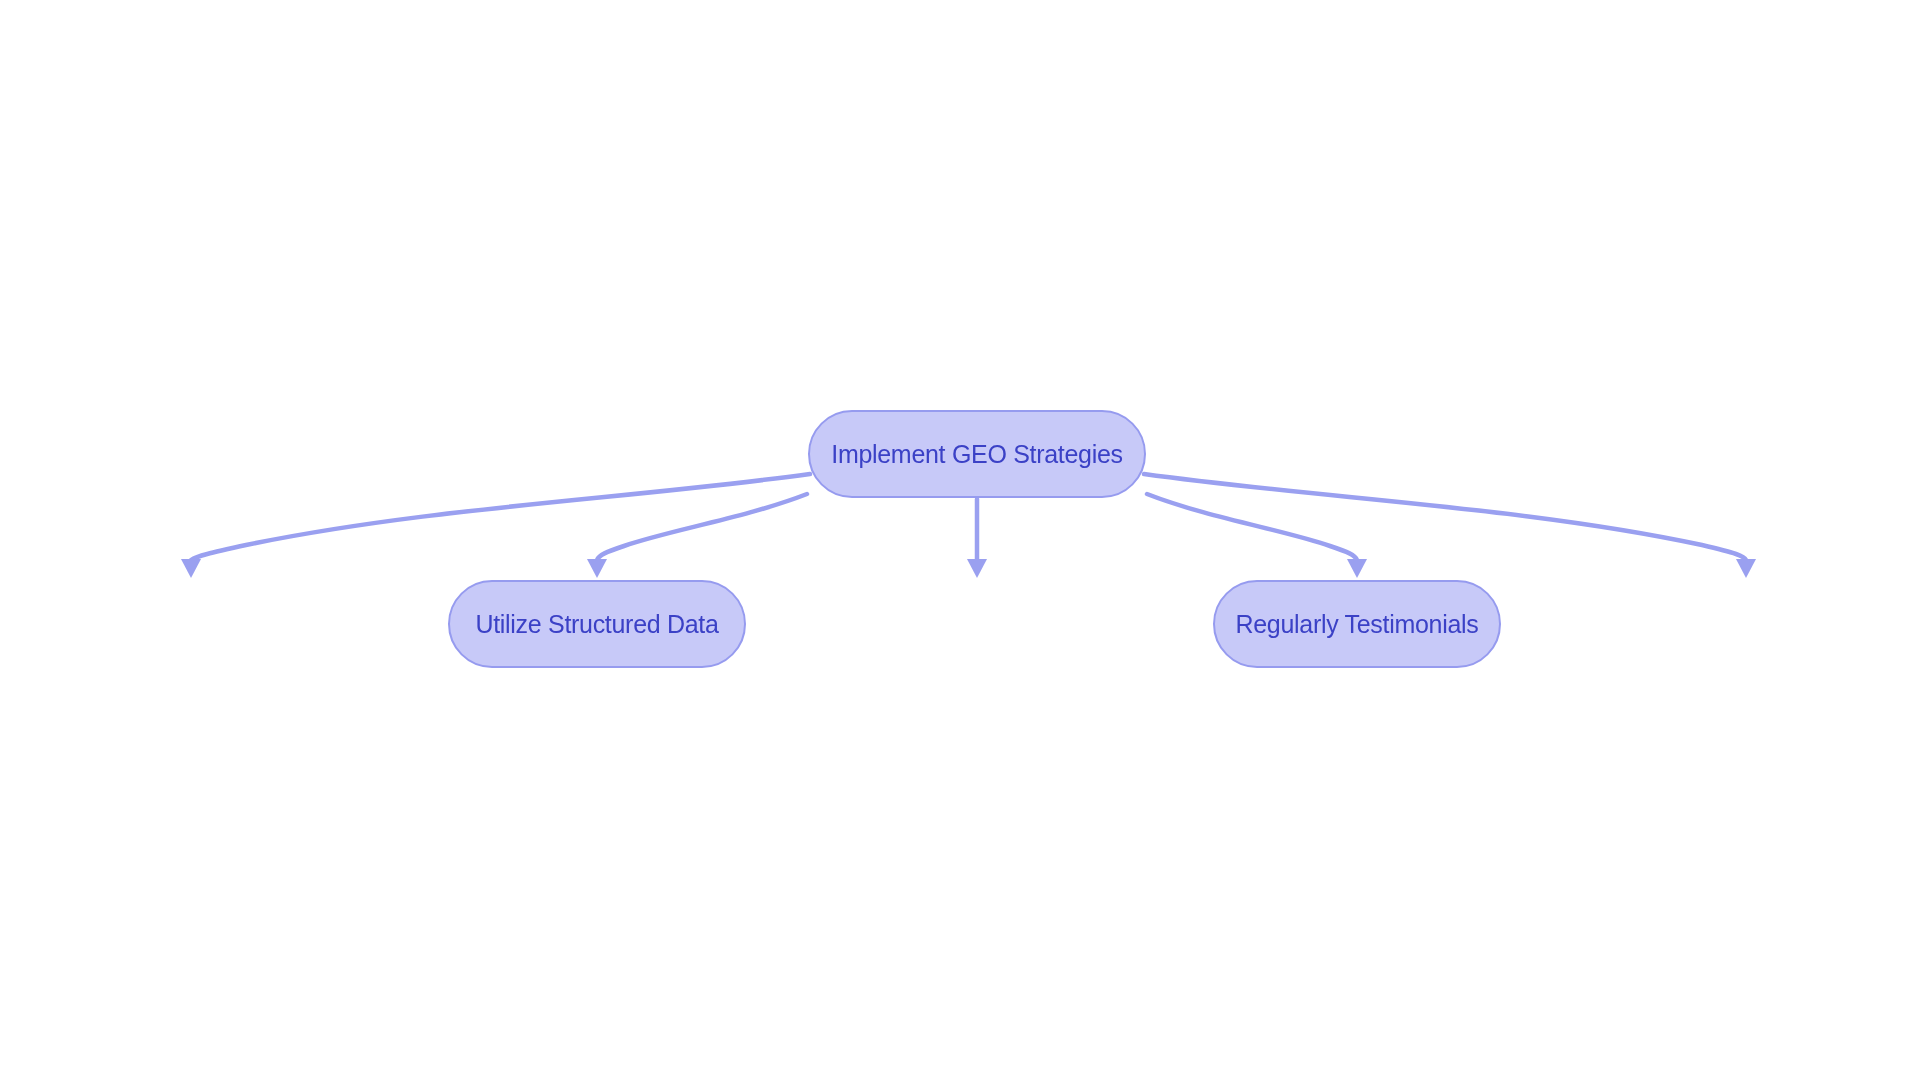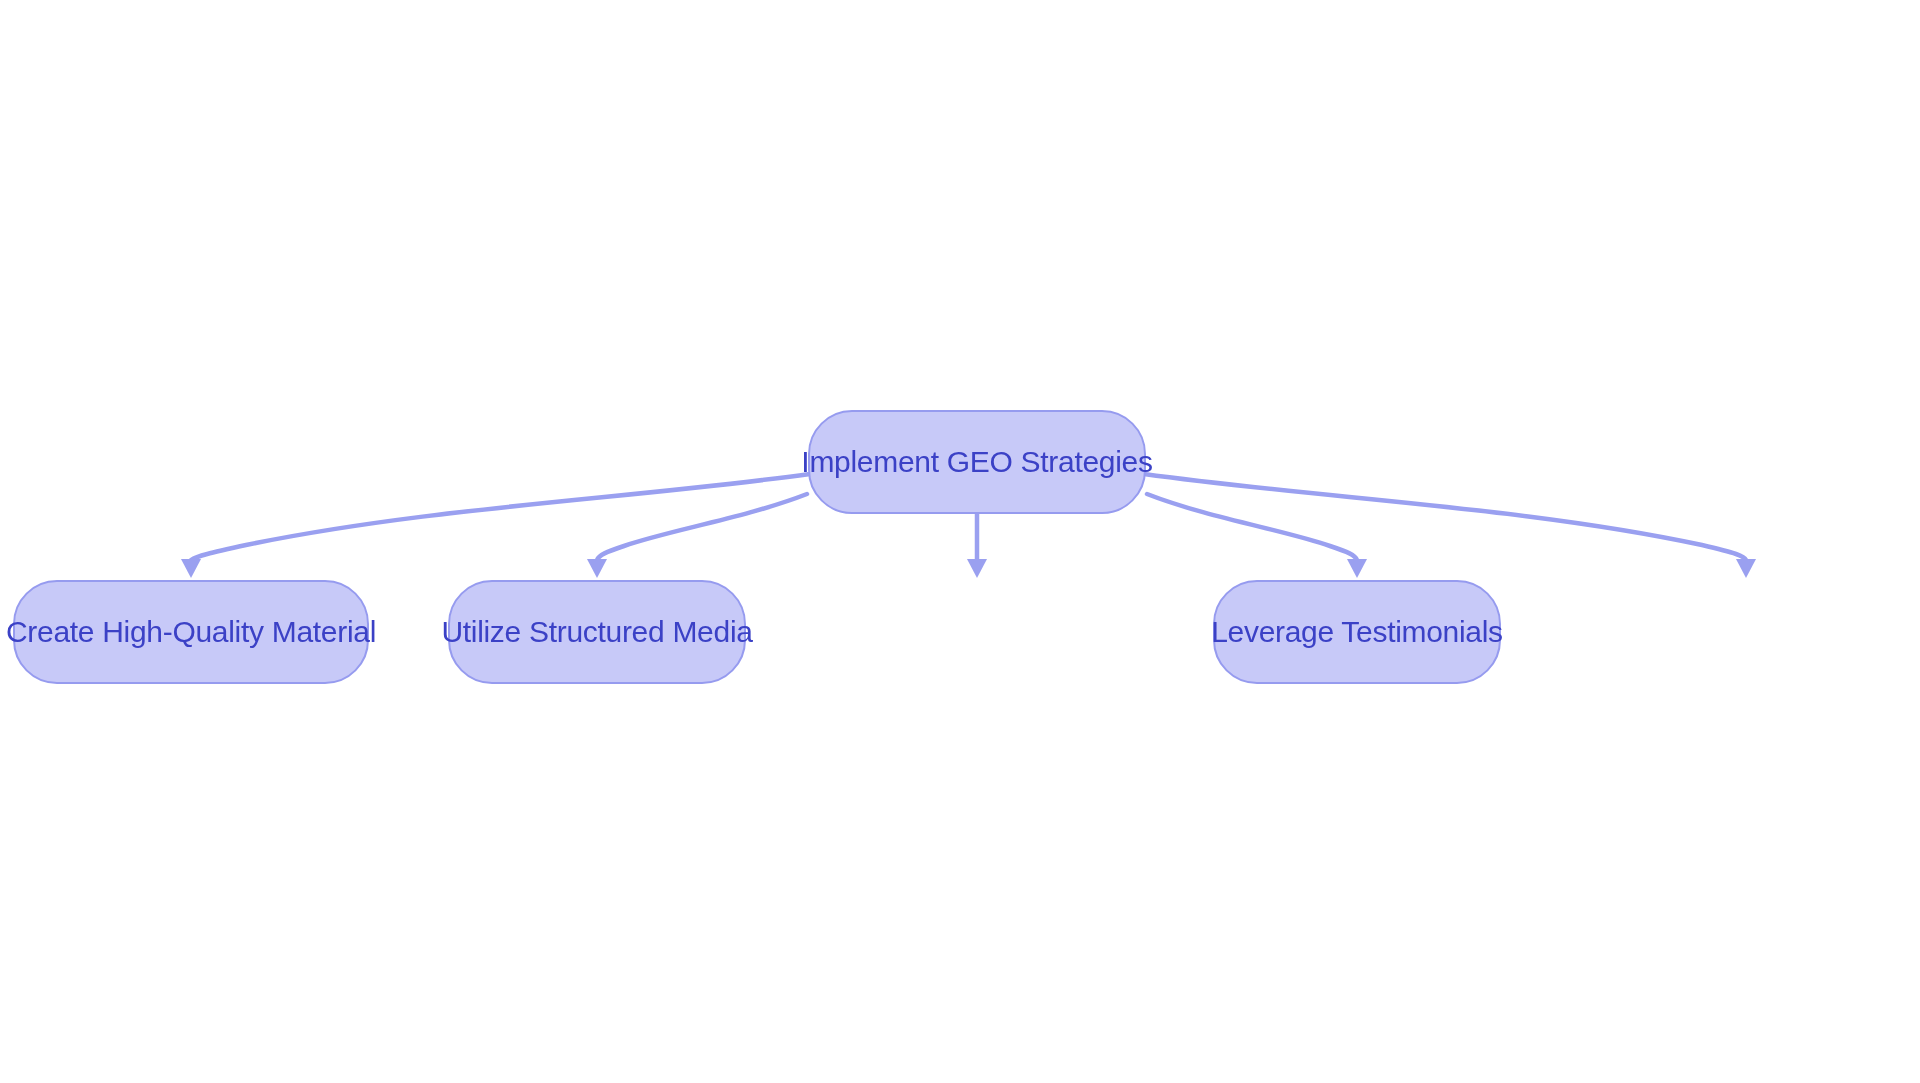--- a/index.html
+++ b/index.html
@@ -28,30 +28,30 @@
     stroke: var(--edge, #9aa0f0);
     stroke-width: 4.5;
     stroke-linecap: round;
   }
   .arrowhead {
     fill: var(--edge, #9aa0f0);
     stroke: none;
   }
   .node {
     position: absolute;
-    height: 104px;
+    height: 88px;
     box-sizing: border-box;
     background: var(--node-fill, #c7c9f8);
     border: 2px solid var(--node-border, #969bef);
     border-radius: 44px;
     display: flex;
     align-items: center;
     justify-content: center;
     color: var(--node-text, #3b41c6);
-    font-size: 30px;
+    font-size: 25px;
     letter-spacing: -0.3px;
     white-space: nowrap;
   }
   .node-root   { left: 808px;  top: 410px; width: 338px; }
   .node-c1     { left: 13px;   top: 580px; width: 356px; }
   .node-c2     { left: 448px;  top: 580px; width: 298px; }
   .node-c3     { left: 824px;  top: 580px; width: 306px; }
   .node-c4     { left: 1213px; top: 580px; width: 288px; }
   .node-c5     { left: 1588px; top: 580px; width: 320px; }
 </style>
@@ -75,27 +75,24 @@
     <polygon class="arrowhead" points="1347,559 1367,559 1357,578"></polygon>
 
     <path class="edge-path" d="M 1144 474 C 1326 499, 1524 507, 1702 545 C 1736 553, 1744 556, 1746 560"></path>
     <polygon class="arrowhead" points="1736,559 1756,559 1746,578"></polygon>
   </svg>
 
   <div class="node node-root">
     <span>Implement GEO Strategies</span>
   </div>
 
-  <div class="node node-c1">
-    <span>Create High-Quality Material</span>
-  </div>
 
   <div class="node node-c2">
-    <span>Utilize Structured Media</span>
+    <span>Utilize Structured Data</span>
   </div>
 
 
   <div class="node node-c4">
-    <span>Leverage Testimonials</span>
+    <span>Regularly Testimonials</span>
   </div>
 
 
 </div>
 
 </body></html>

